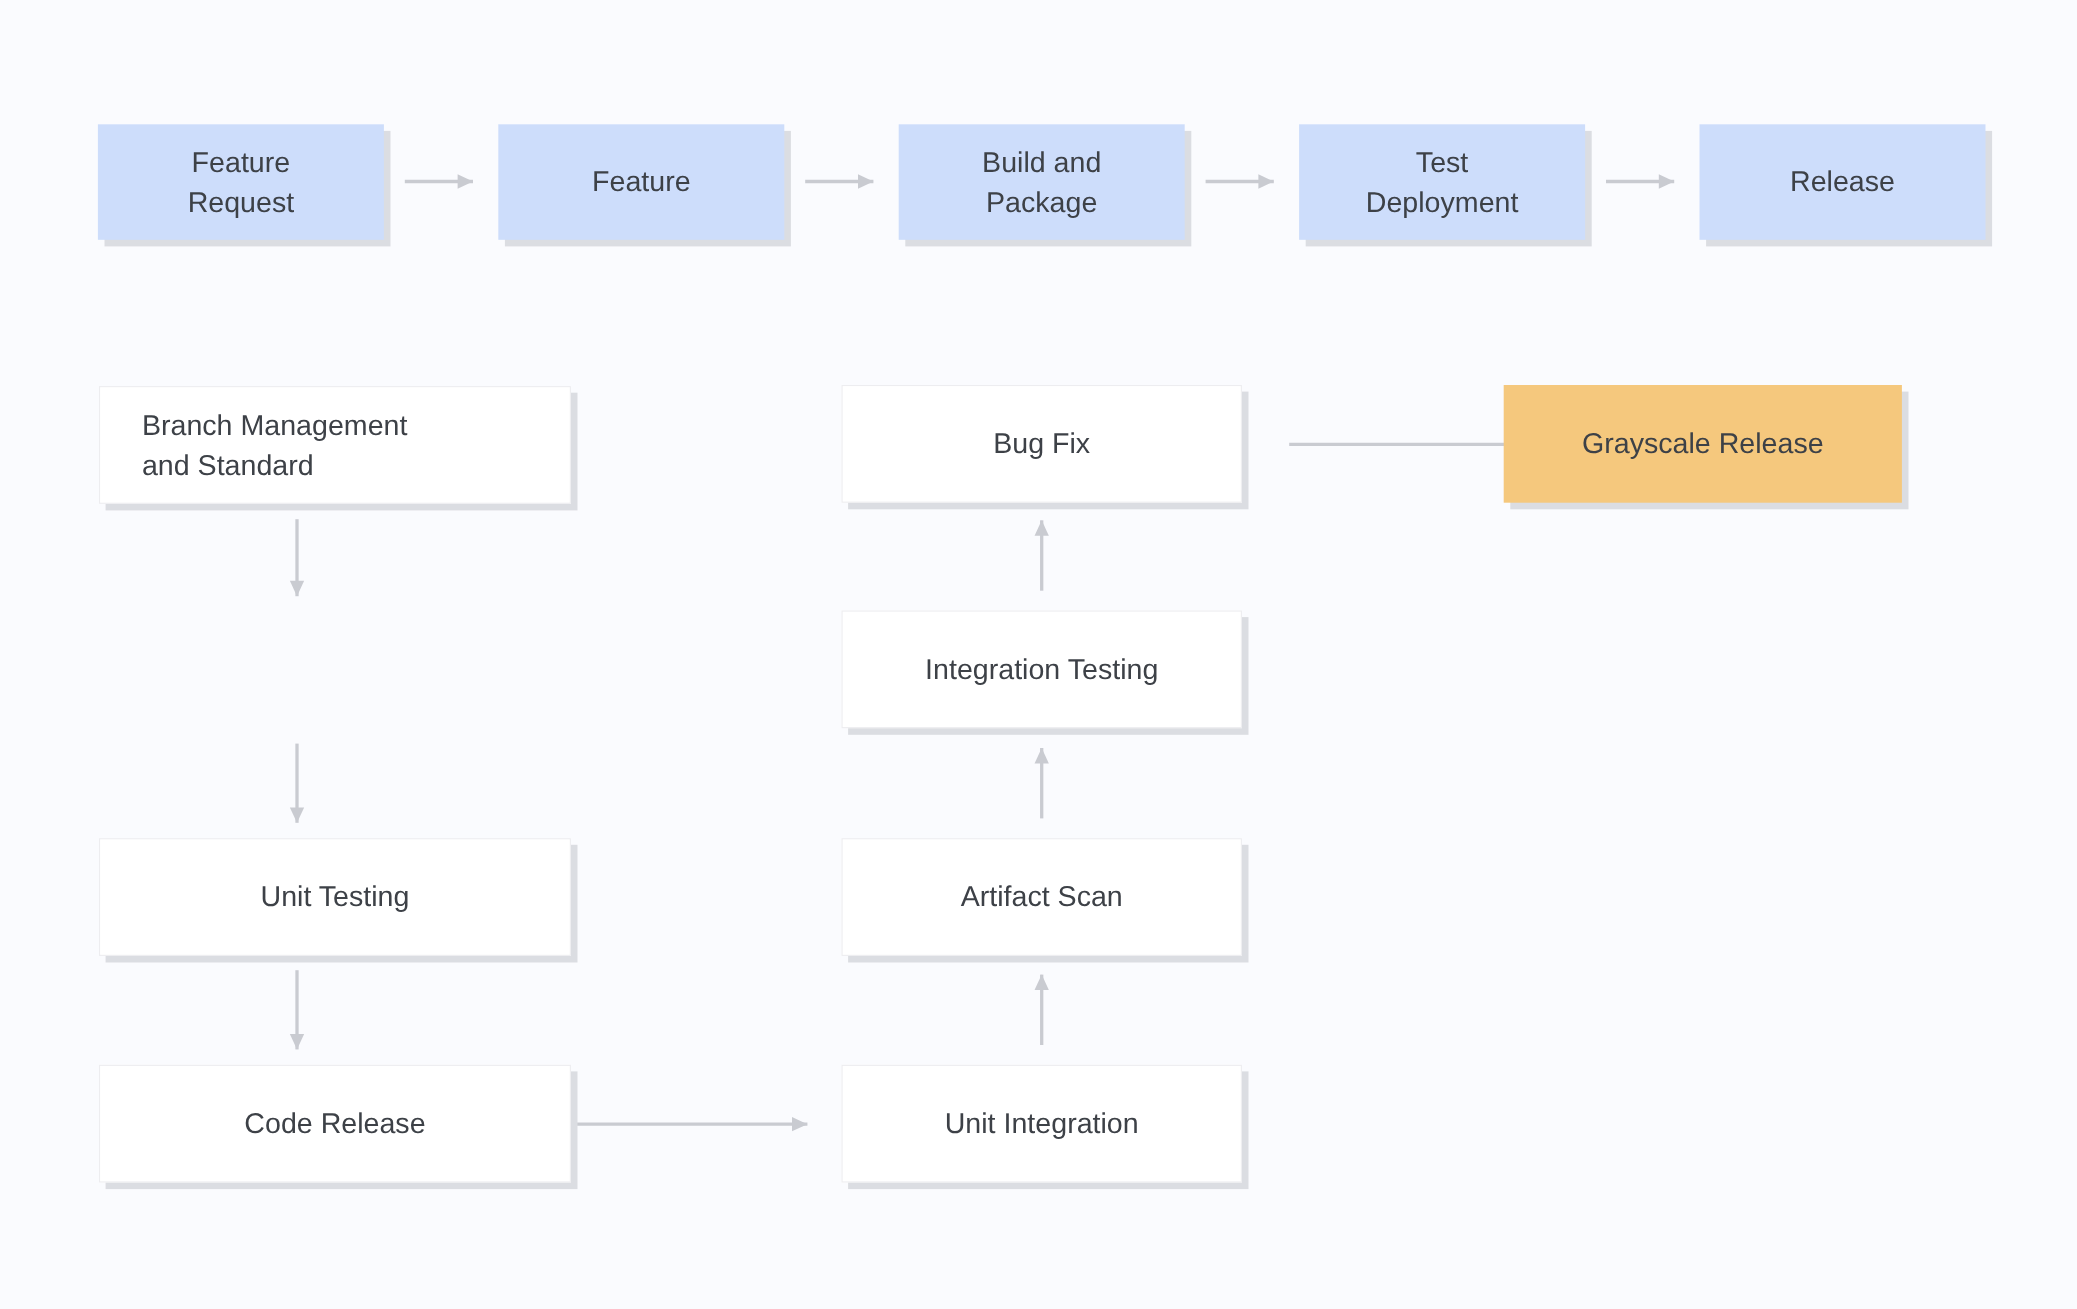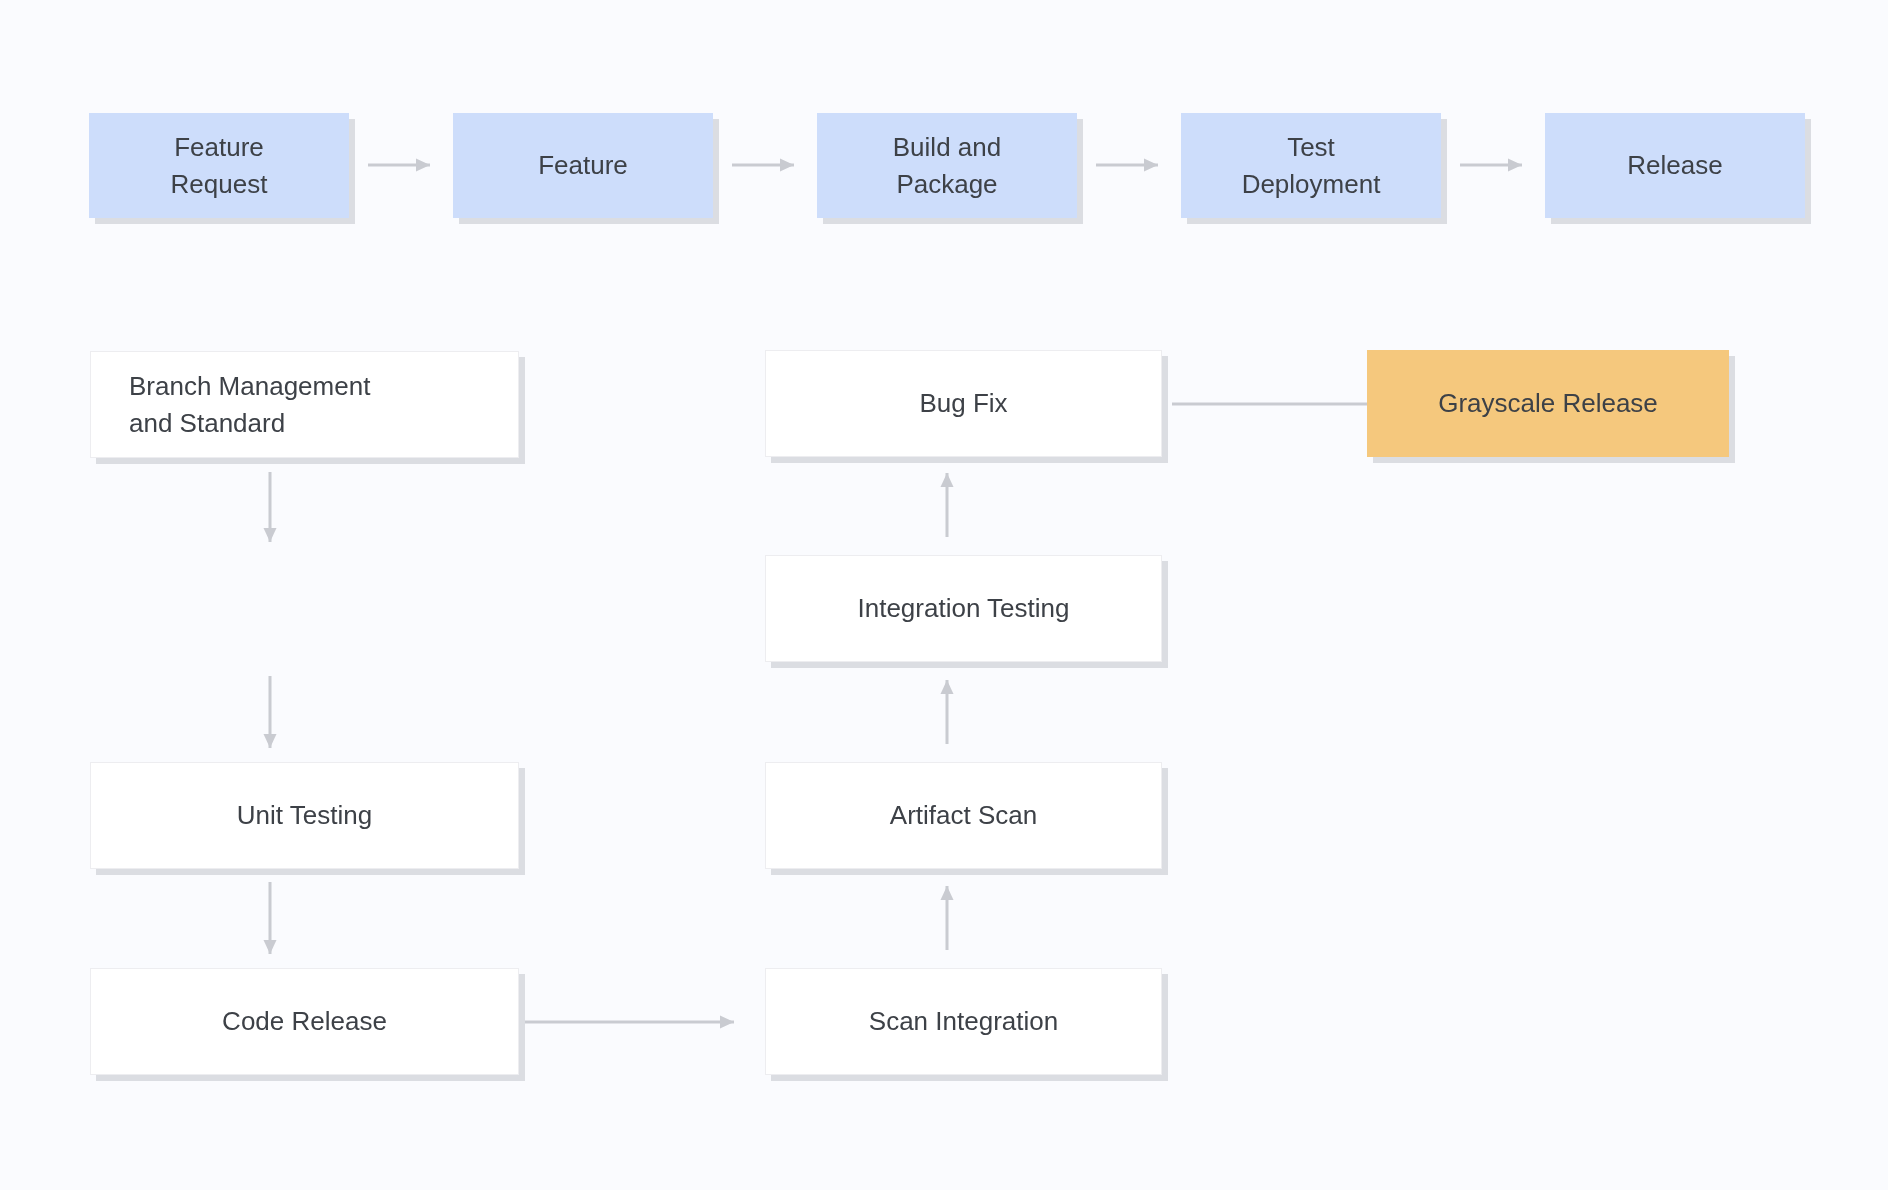--- a/index.html
+++ b/index.html
@@ -46,21 +46,21 @@
     width: 260px;
     height: 105px;
   }
   .node.white {
     background: var(--task-fill, #ffffff);
     border: 1px solid #ededf0;
     width: 429px;
     height: 107px;
   }
   .node.mid {
-    width: 397px;
+    width: 364px;
   }
   .node.orange {
     background: var(--highlight-fill, #f5c87d);
     width: 362px;
     height: 107px;
   }
   .node.align-left {
     justify-content: flex-start;
     text-align: left;
     padding-left: 38px;
@@ -130,20 +130,20 @@
   <div class="node white mid" style="left:765px; top:350px">
     <span class="lbl">Bug Fix</span>
   </div>
   <div class="node white mid" style="left:765px; top:762px">
     <span class="lbl">Artifact Scan</span>
   </div>
   <div class="node white mid" style="left:765px; top:555px">
     <span class="lbl">Integration Testing</span>
   </div>
   <div class="node white mid" style="left:765px; top:968px">
-    <span class="lbl">Scan Integration</span>
+    <span class="lbl">Unit Integration</span>
   </div>
 
   <div class="node orange" style="left:1367px; top:350px">
     <span class="lbl">Grayscale Release</span>
   </div>
 
 </div>
 
 </body></html>

